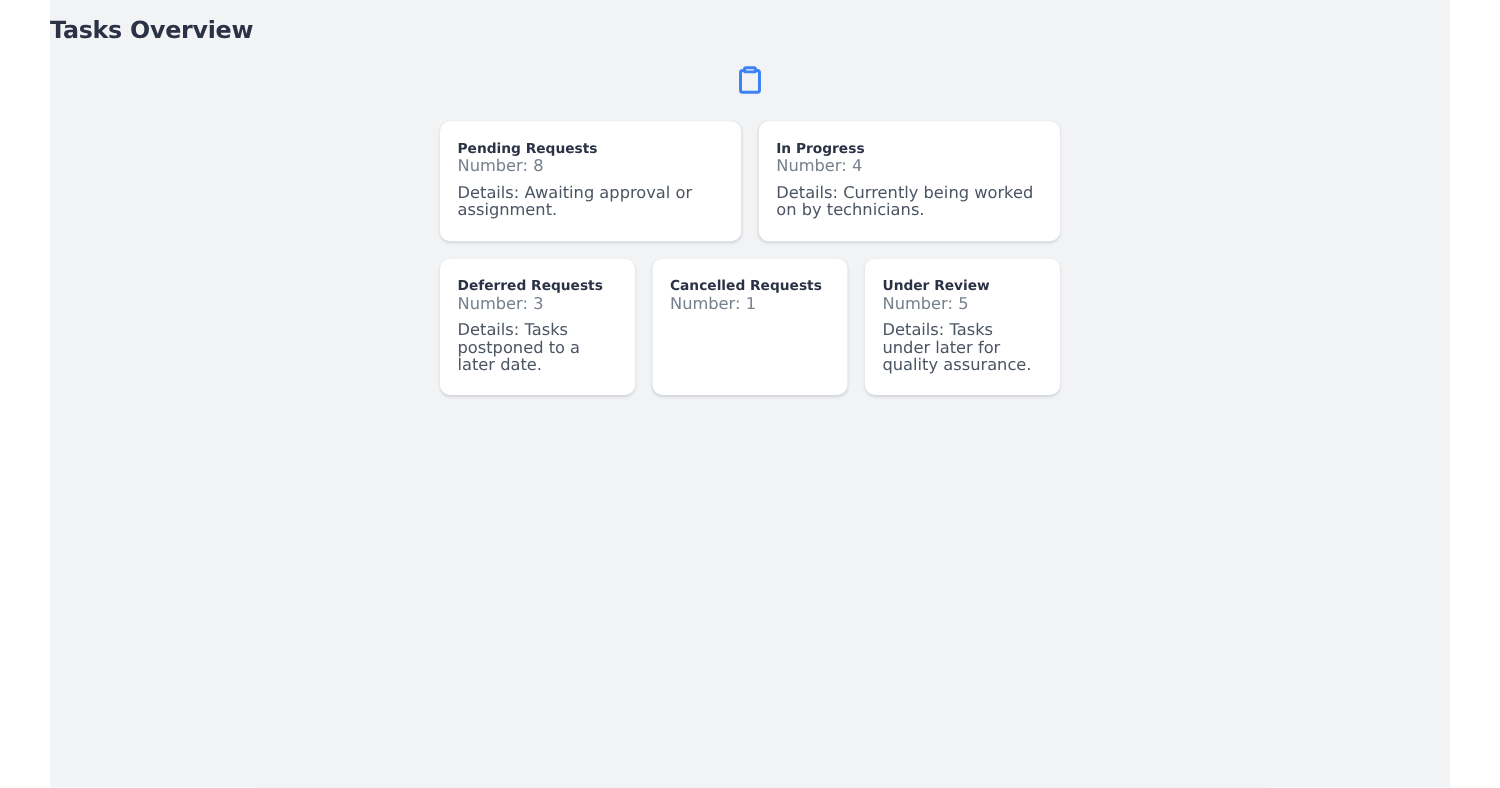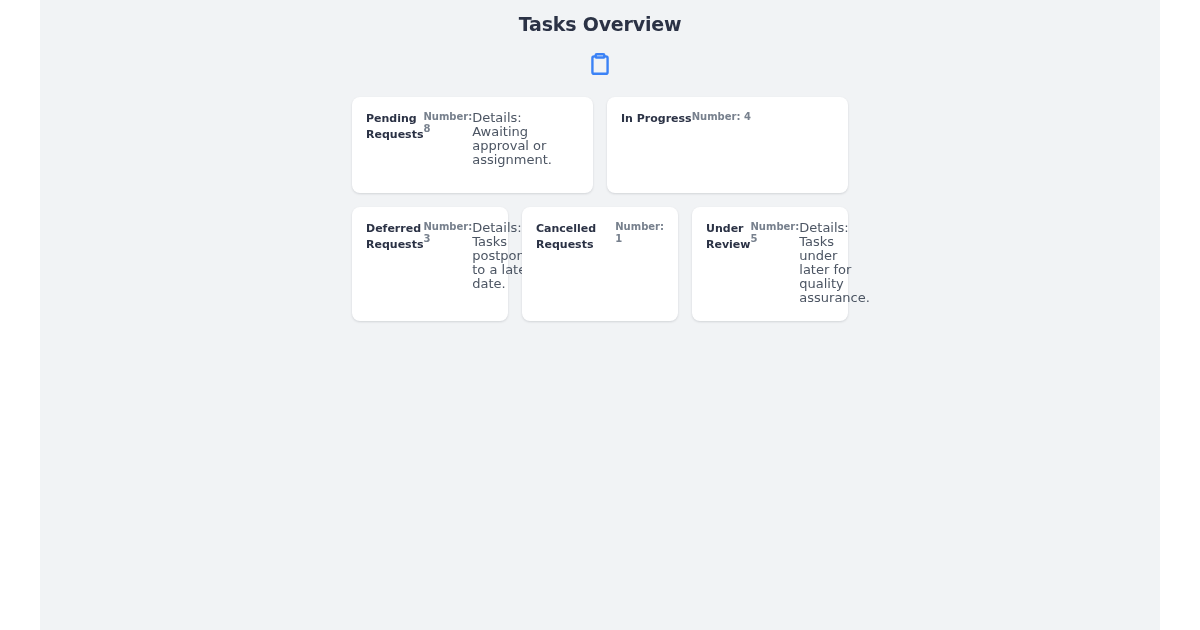--- a/index.html
+++ b/index.html
@@ -19,21 +19,21 @@
     top: 0;
     width: 1120px;
     height: 630px;
     background: #f1f3f5;
     overflow: hidden;
   }
 
   .page-title {
     margin: 0;
     padding-top: 13px;
-    text-align: center;
+    text-align: left;
     font-size: 19px;
     font-weight: 700;
     letter-spacing: -0.2px;
     color: #2b3245;
     line-height: 22px;
   }
 
   .icon-row {
     display: flex;
     justify-content: center;
@@ -63,34 +63,34 @@
 
   .card {
     flex: 1 1 0;
     width: 156px;
     background: #ffffff;
     border-radius: 8px;
     box-shadow: 0 1px 2px rgba(16, 24, 40, 0.06), 0 1px 3px rgba(16, 24, 40, 0.08);
     padding: 14px 14px 16px 14px;
     min-height: 96px;
     display: flex;
-    flex-direction: row;
+    flex-direction: column;
   }
 
   .card-title {
     font-size: 11px;
     font-weight: 700;
     color: #2b3245;
     line-height: 16px;
     margin: 0 0 1px 0;
   }
 
   .card-number {
-    font-size: 10px;
-    font-weight: 700;
+    font-size: 13px;
+    font-weight: 400;
     color: #77808d;
     line-height: 12px;
     margin: 0 0 8px 0;
   }
 
   .card-details {
     font-size: 13px;
     font-weight: 400;
     color: #4c5563;
     line-height: 14px;
@@ -119,20 +119,21 @@
 
       <div class="card">
         <div class="card-title">Pending Requests</div>
         <div class="card-number">Number: 8</div>
         <div class="card-details">Details: Awaiting approval or assignment.</div>
       </div>
 
       <div class="card">
         <div class="card-title">In Progress</div>
         <div class="card-number">Number: 4</div>
+        <div class="card-details">Details: Currently being worked on by technicians.</div>
       </div>
 
 
     </div>
 
     <div class="card-row">
 
       <div class="card">
         <div class="card-title">Deferred Requests</div>
         <div class="card-number">Number: 3</div>

